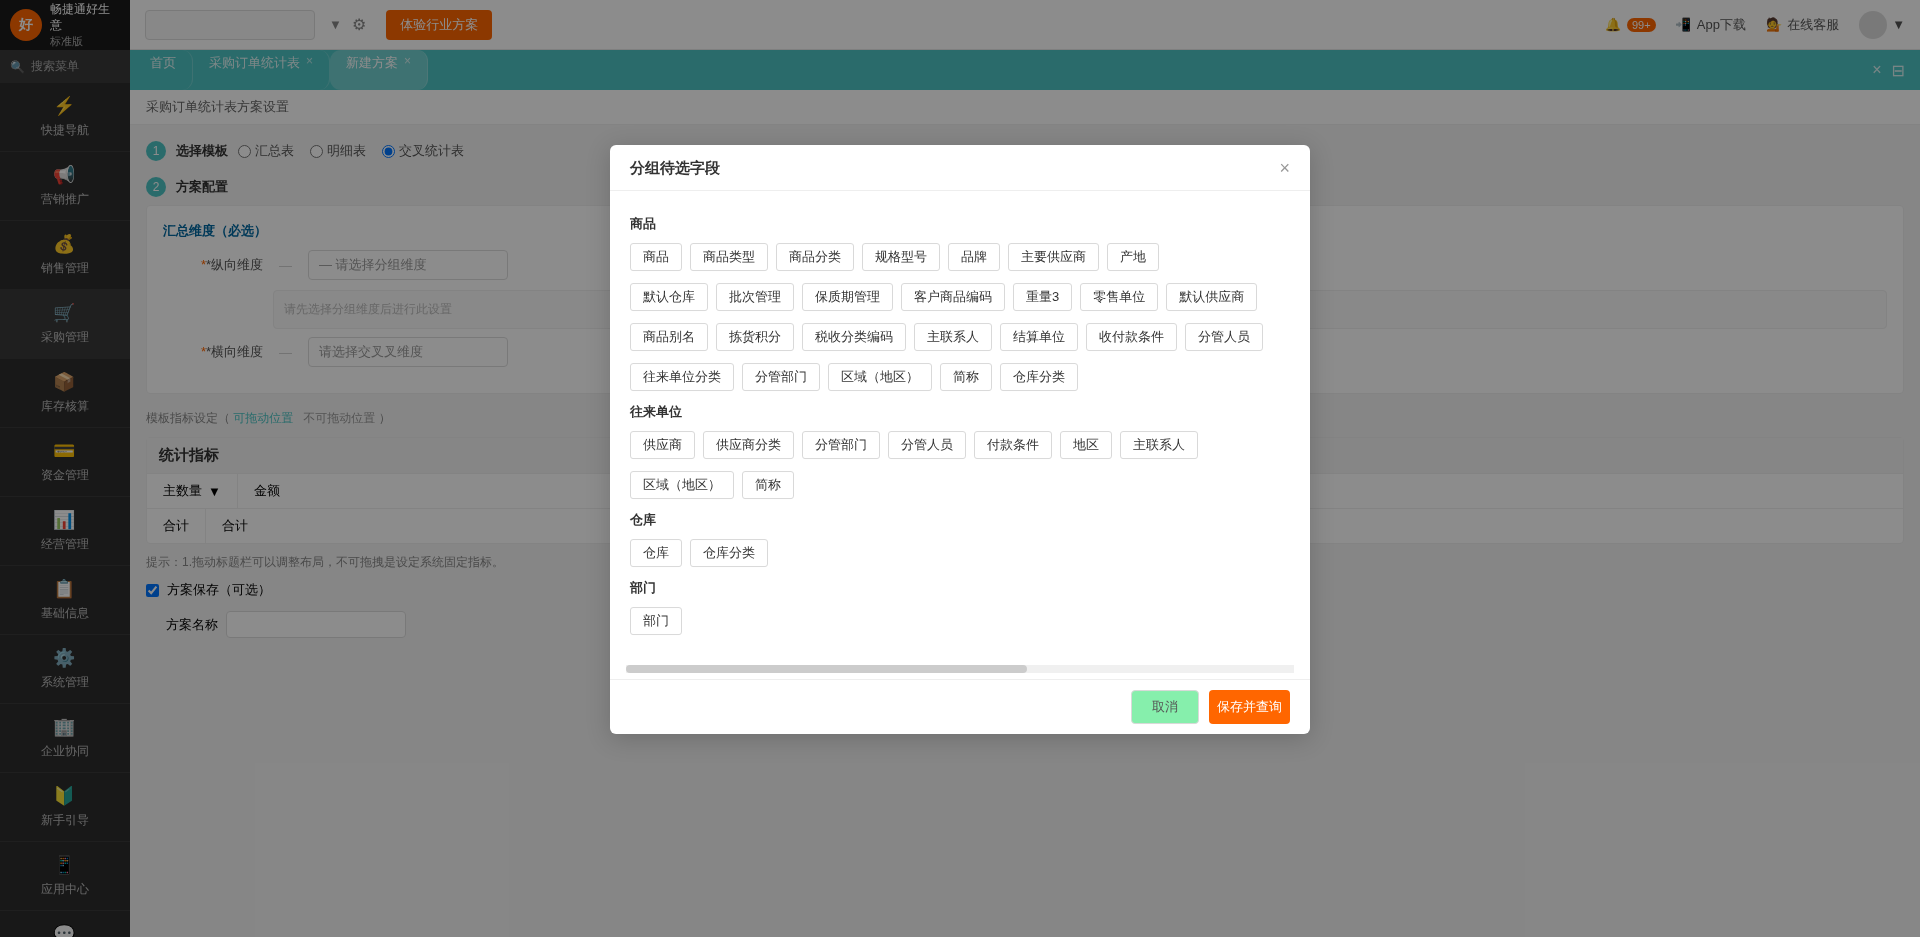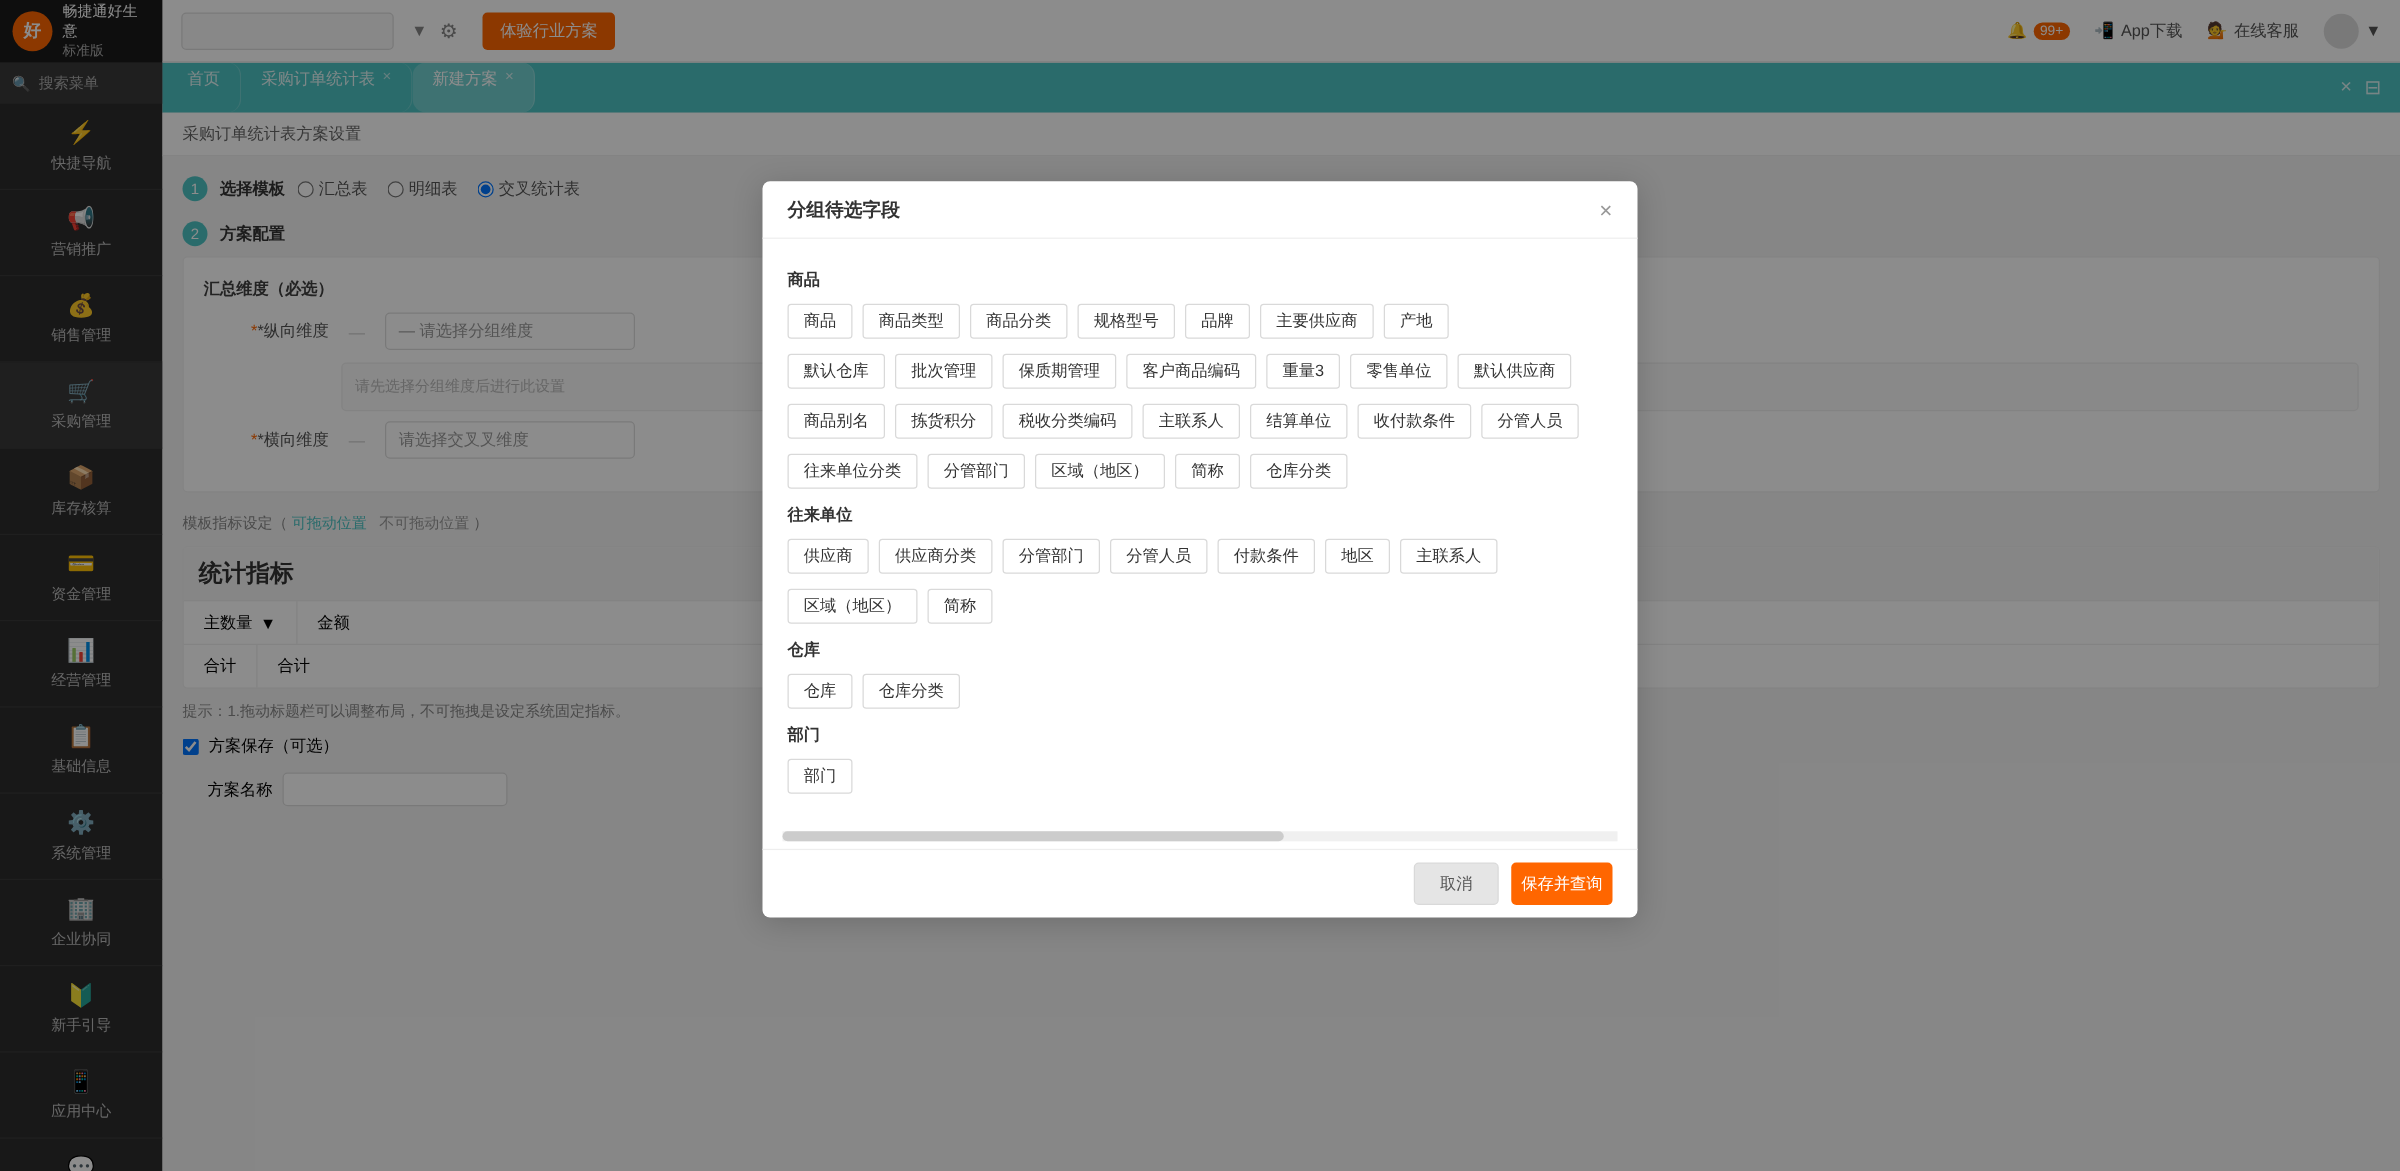--- a/index.html
+++ b/index.html
@@ -91,21 +91,21 @@
     }
     .tag {
       border: 1px solid #d9d9d9; border-radius: 3px; padding: 4px 12px; font-size: 13px; color: #333; cursor: pointer; background: #fff;
     }
 
     
     .dialog-footer {
       display: flex; justify-content: flex-end; padding: 10px 20px; border-top: 1px solid #eee; gap: 10px; flex-shrink: 0;
     }
     .btn-cancel {
-      padding: 7px 20px; border: 1px solid #d9d9d9; background: #e5e5e5; border-radius: 4px; cursor: pointer; font-size: 13px; color: #555;
+      padding: 7px 20px; border: 1px solid #d9d9d9; background: #86efac; border-radius: 4px; cursor: pointer; font-size: 13px; color: #555;
     }
     .btn-primary {
       padding: 7px 8px; border: none; background: #f60; border-radius: 4px; cursor: pointer; font-size: 13px; color: #fff;
     }
 
     
     .dialog-body::-webkit-scrollbar { width: 6px; }
     .dialog-body::-webkit-scrollbar-track { background: #f0f0f0; }
     .dialog-body::-webkit-scrollbar-thumb { background: #ccc; border-radius: 3px; }
 
@@ -268,21 +268,21 @@
       </div>
     </div>
 
     <div class="scheme-steps" style="margin-bottom:8px;">
       <div class="step-badge">2</div>
       <div class="step-label">方案配置</div>
     </div>
 
     <div class="config-section">
       <div class="config-row">
-        <span style="color:#404040;font-weight:bold;">汇总维度（必选）</span>
+        <span style="color:#0369a1;font-weight:bold;">汇总维度（必选）</span>
       </div>
       <div class="config-row">
         <span class="config-label">
           <span style="color:#f60;">*</span><span>*纵向维度</span>
         </span>
         <span style="color:#ccc;margin:0 6px;">—</span>
         <div class="config-select" style="display:inline-block;min-width:200px;">— 请选择分组维度</div>
       </div>
       <div style="background:#f9f9f9;border:1px solid #eee;border-radius:4px;padding:10px;margin:8px 0 8px 110px;">
         <span style="color:#bbb;font-size:12px;">请先选择分组维度后进行此设置</span>
@@ -294,21 +294,21 @@
         <span style="color:#ccc;margin:0 6px;">—</span>
         <div class="config-select" style="display:inline-block;min-width:200px;">请选择交叉叉维度</div>
       </div>
     </div>
 
     <div style="font-size:12px;color:#888;margin-bottom:10px;">
       模板指标设定（ <span style="color:#4ec4c4;">可拖动位置</span> &nbsp; <span style="color:#999;">不可拖动位置</span> ）
     </div>
 
     <div style="background:#fff;border:1px solid #eee;border-radius:4px;">
-      <div style="background:#f5f5f5;padding:8px 12px;font-size:19px;font-weight:bold;color:#333;border-bottom:1px solid #eee;">统计指标</div>
+      <div style="background:#f5f5f5;padding:8px 12px;font-size:15px;font-weight:bold;color:#333;border-bottom:1px solid #eee;">统计指标</div>
       <div style="display:flex;border-bottom:1px solid #eee;">
         <div style="border-right:1px solid #eee;padding:8px 16px;display:flex;align-items:center;gap:6px;">
           <span>主数量</span>
           <span>▼</span>
         </div>
         <div style="padding:8px 16px;">金额</div>
       </div>
       <div style="display:flex;">
         <div style="border-right:1px solid #eee;padding:8px 16px;">合计</div>
         <div style="padding:8px 16px;">合计</div>

